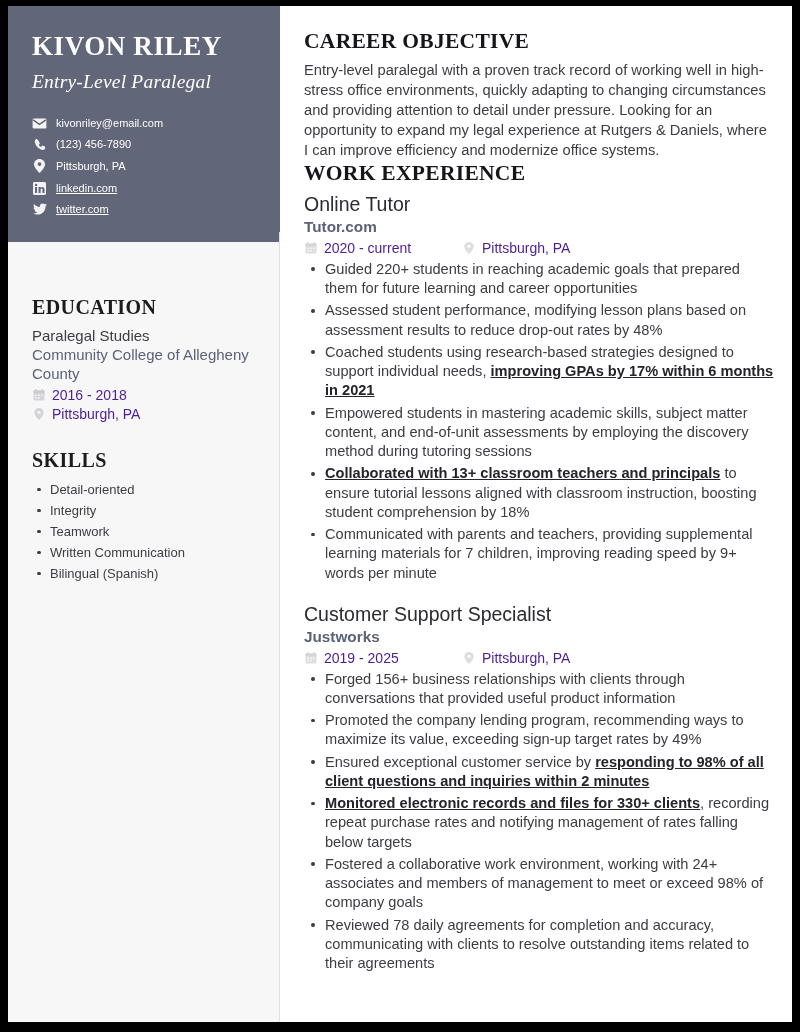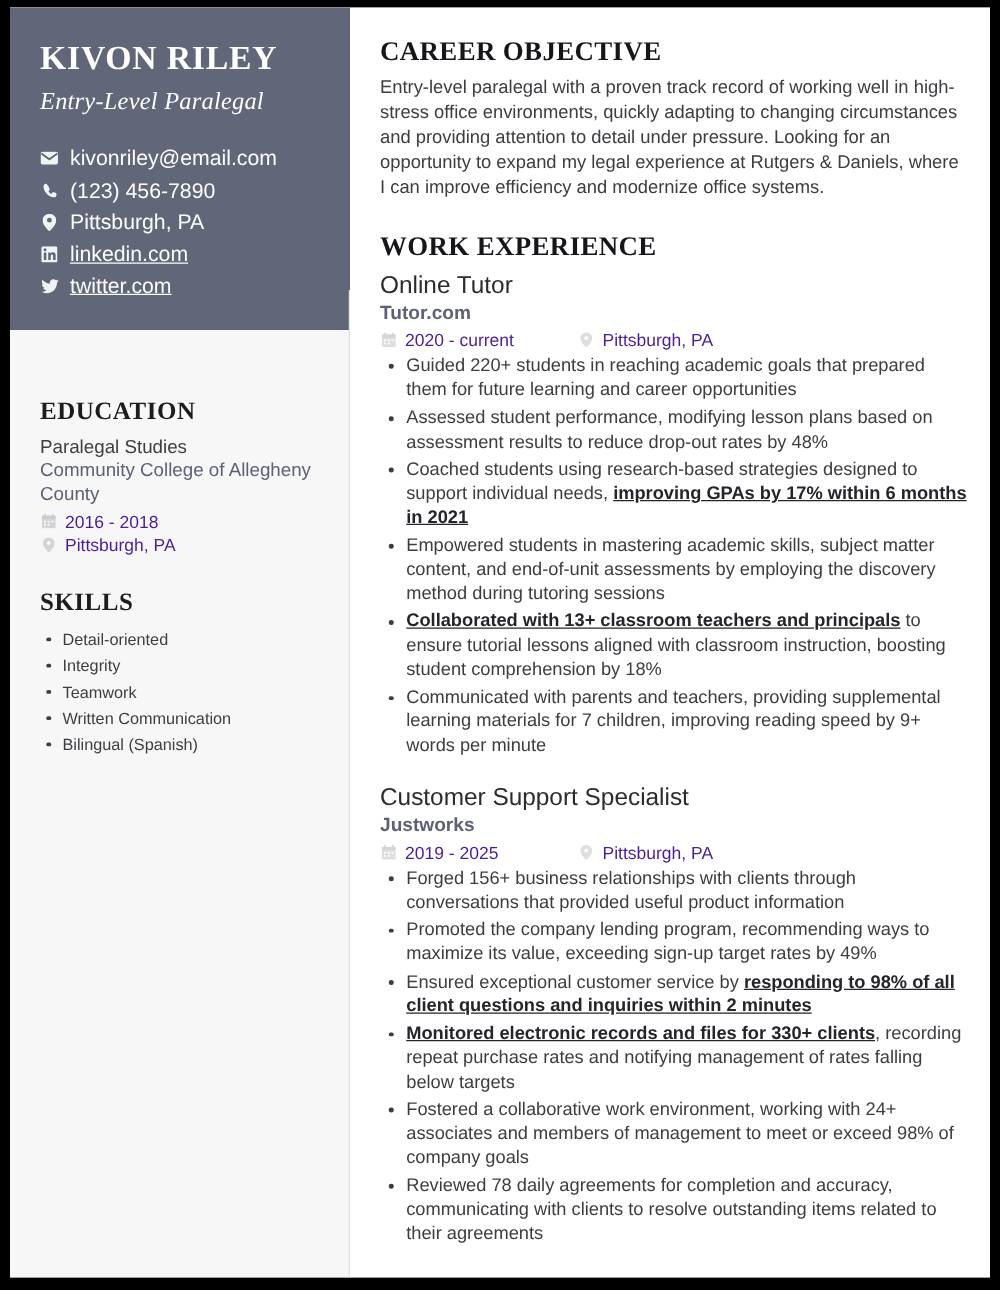--- a/index.html
+++ b/index.html
@@ -58,21 +58,21 @@
 
   .contact-list {
     margin-top: 21px;
     list-style: none;
   }
 
   .contact-item {
     display: flex;
     align-items: center;
     gap: 9px;
-    font-size: 17px;
+    font-size: 11px;
     line-height: 1.0;
     padding: 4.3px 0;
     color: #ffffff;
   }
 
   .contact-item .ico {
     width: 15px;
     flex: 0 0 15px;
     display: flex;
     align-items: center;
@@ -175,21 +175,21 @@
     letter-spacing: 0.3px;
     margin-bottom: 7px;
   }
 
   .objective-text {
     font-size: 14.7px;
     line-height: 1.36;
     color: #3c3c41;
   }
 
-  .work-section { margin-top: 24px; }
+  .work-section { }
 
   .job { margin-bottom: 4px; }
   .job + .job { margin-top: 20px; }
 
   .job-title {
     font-size: 19.5px;
     color: #2b2b30;
     line-height: 1.18;
     font-weight: normal;
   }

